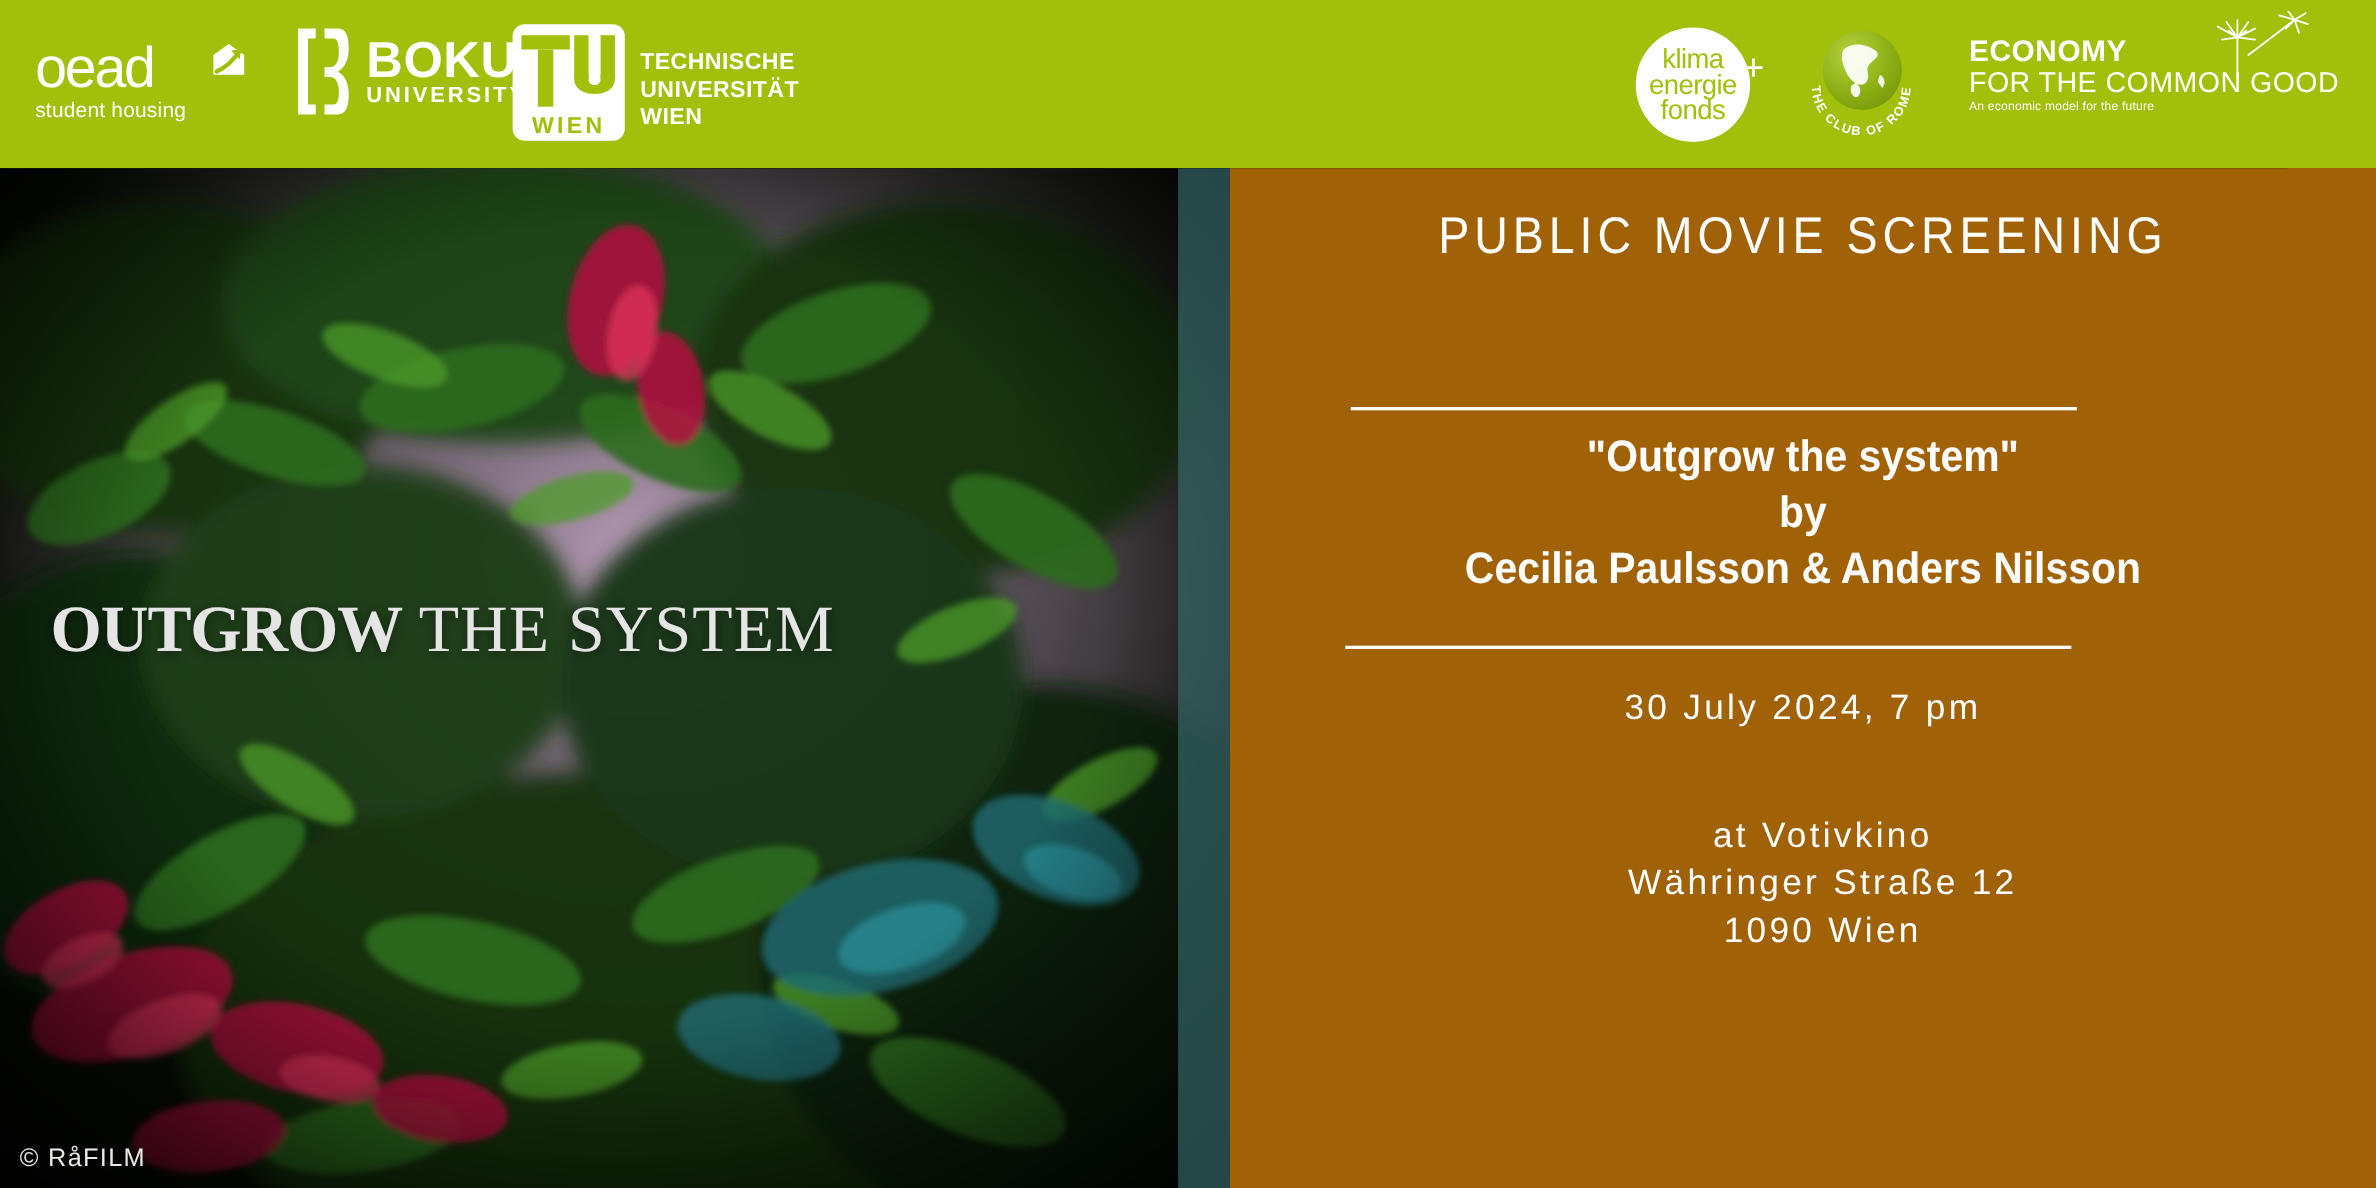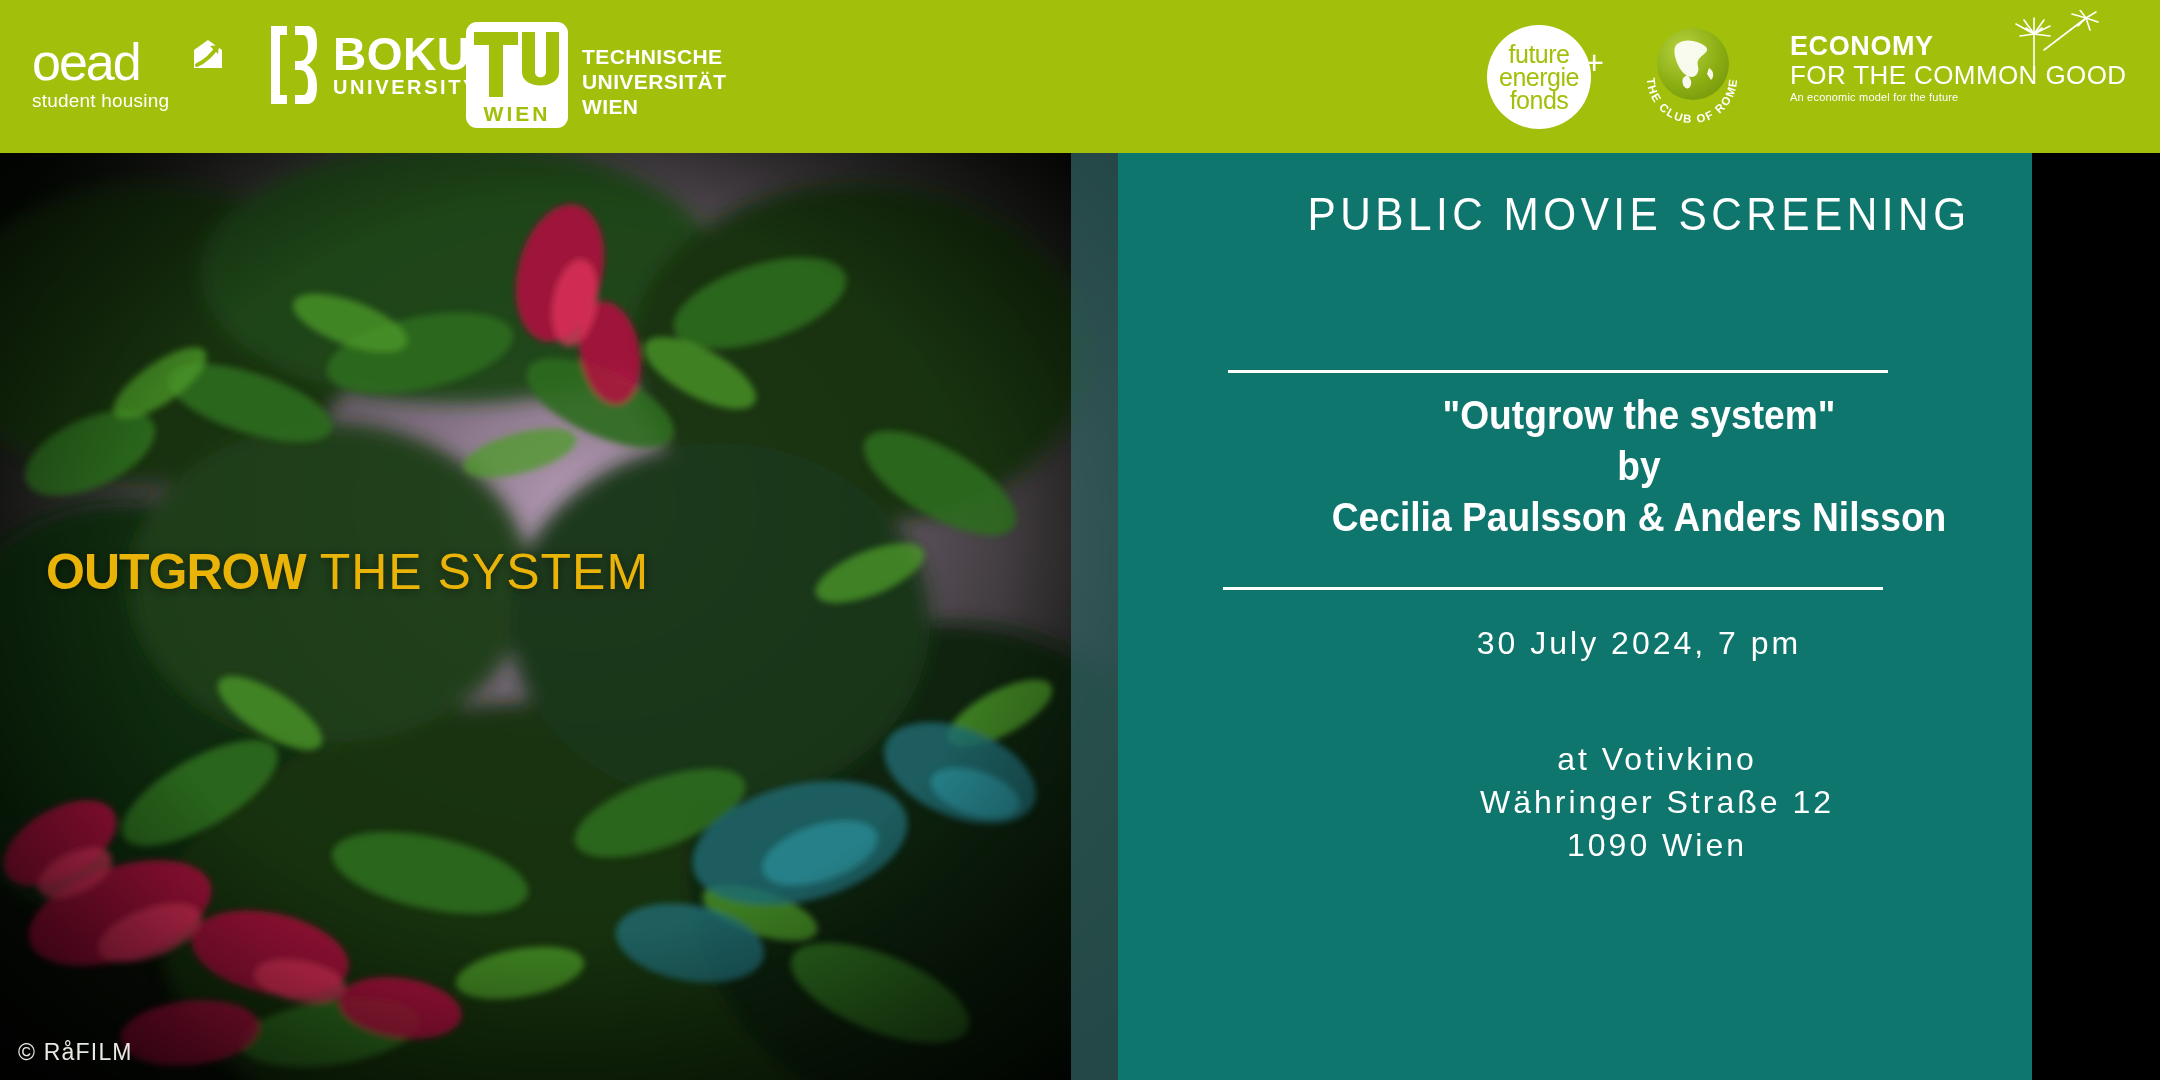--- a/index.html
+++ b/index.html
@@ -49,33 +49,33 @@
   .ecg-l2 { font-size:26px; color:#fff; letter-spacing:0.4px; line-height:28px; font-weight:300; }
   .ecg-l3 { font-size:11px; color:#fff; letter-spacing:0.2px; line-height:14px; margin-top:1px; }
   .ecg-dandelion { position:absolute; left:210px; top:-22px; }
 
   
   .still { position:absolute; left:0; top:153px; width:1118px; height:927px;
     overflow:hidden; background:#0b1206; }
   .still-bg { position:absolute; inset:0; }
 
   .film-title { position:absolute; left:46px; top:380px; white-space:nowrap;
-    font-size:50px; line-height:78px; color:#eab308; text-shadow:0 2px 10px rgba(0,0,0,.45); }
+    font-size:60px; line-height:78px; color:#e5e5e5; text-shadow:0 2px 10px rgba(0,0,0,.45);font-family:Liberation Serif, serif; }
   .ft-bold { font-weight:bold; letter-spacing:-1px; }
   .ft-light { font-weight:300; letter-spacing:1px; }
 
   .credit { position:absolute; left:18px; bottom:14px; color:#e9e9e4; font-size:23px;
     letter-spacing:1.2px; }
 
   .fade-band { position:absolute; left:1071px; top:153px; width:47px; height:927px;
     background:rgba(58,113,115,0.62); }
 
   
-  .panel { position:absolute; left:1118px; top:153px; width:914px; height:927px;
-    background:#0f766e; }
+  .panel { position:absolute; left:1118px; top:153px; width:1042px; height:927px;
+    background:#a16207; }
 
   .p-heading { position:absolute; left:0; top:33px; width:1042px; text-align:center;
     color:#fff; font-size:47px; font-weight:400; letter-spacing:5px;
     font-family:"Liberation Sans Narrow","Liberation Sans",sans-serif;
     transform:scaleX(0.9); transform-origin:center; }
 
   .rule { position:absolute; background:#fff; height:3px; }
   .rule-top { left:110px; top:217px; width:660px; }
   .rule-bot { left:105px; top:434px; width:660px; }
 
@@ -132,21 +132,21 @@
       <div class="tu-words">
         <div>TECHNISCHE</div>
         <div>UNIVERSITÄT</div>
         <div>WIEN</div>
       </div>
     </div>
 
 
     <div class="logo-kef">
       <div class="kef-text">
-        <div>future</div>
+        <div>klima</div>
         <div>energie</div>
         <div>fonds</div>
       </div>
       <div class="kef-plus">+</div>
     </div>
 
     <div class="logo-rome">
       <div class="rome-globe">
         <svg width="72" height="72" viewBox="0 0 72 72">
           <path d="M20 16 C28 10 40 12 48 18 C54 23 46 26 42 31 C38 36 44 40 40 46 C36 52 28 48 24 42 C20 36 14 22 20 16 Z" fill="#fff" opacity=".92"></path>

